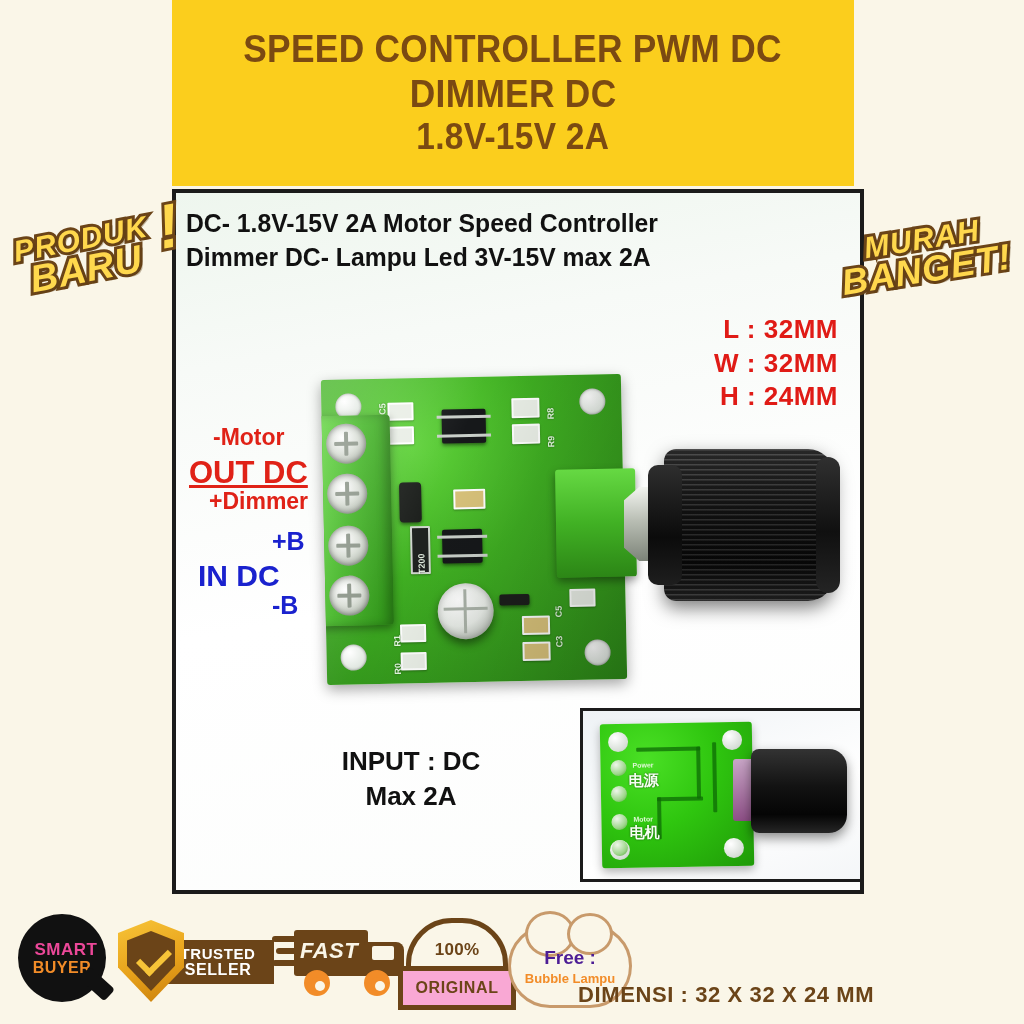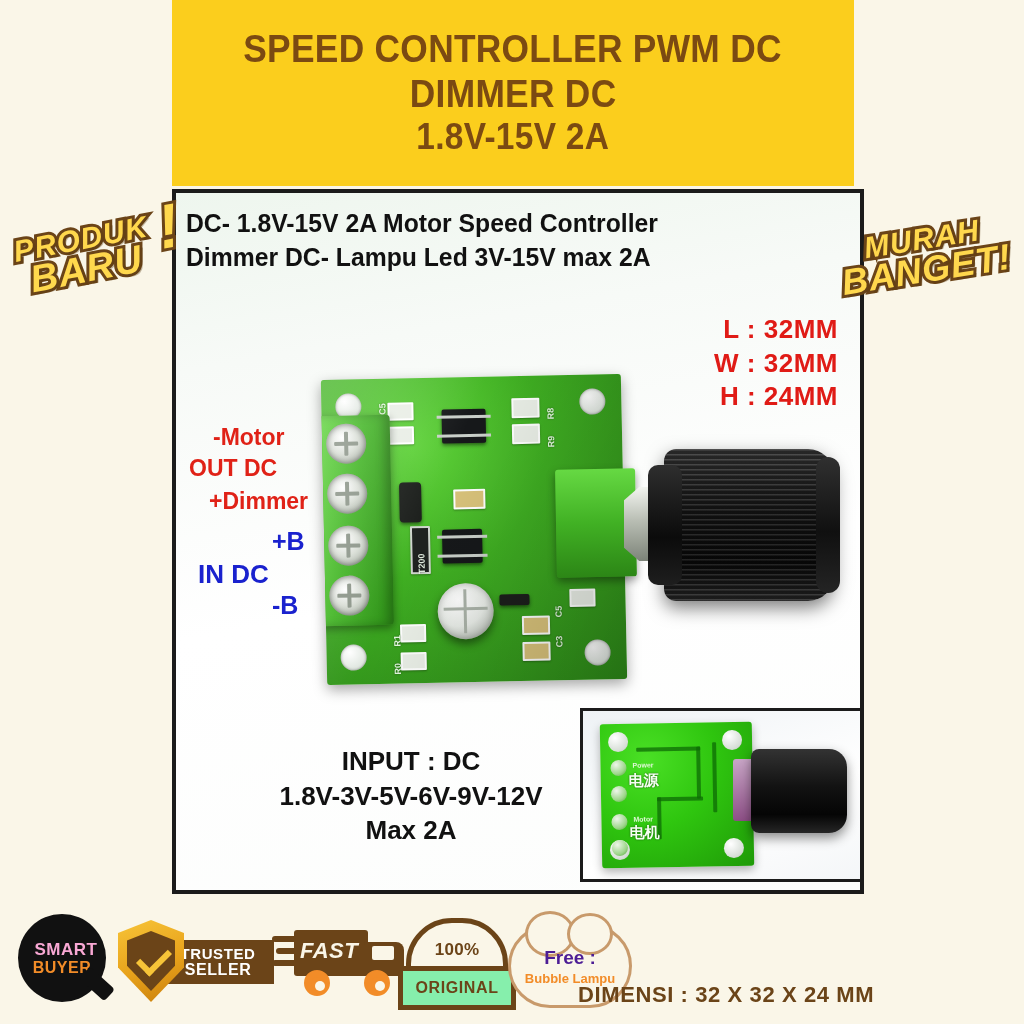--- a/index.html
+++ b/index.html
@@ -54,24 +54,24 @@
   .dims div{
     color:#E01B16;font-weight:bold;font-size:26px;line-height:1.29;
     white-space:nowrap;letter-spacing:.5px;
   }
 
   
   .lbl{position:absolute;font-weight:bold;white-space:nowrap;}
   .lbl-red{color:#E02217;}
   .lbl-blue{color:#1A22CE;}
   .l-mmotor{left:37px;top:231px;font-size:23px;}
-  .l-outdc {left:13px;top:262px;font-size:23px;}
+  .l-outdc {left:13px;top:262px;font-size:31px;text-decoration:underline;}
   .l-pmotor{left:33px;top:295px;font-size:23px;}
   .l-pb    {left:96px;top:334px;font-size:25px;}
-  .l-indc  {left:22px;top:366px;font-size:26px;}
+  .l-indc  {left:22px;top:366px;font-size:30px;}
   .l-mb    {left:96px;top:398px;font-size:25px;}
 
   
   .inputspec{
     position:absolute;left:40px;top:551px;width:390px;text-align:center;
     color:#111;font-weight:bold;font-size:26px;line-height:1.33;
   }
 
   
   .pcb-wrap{position:absolute;left:148px;top:184px;width:510px;height:320px;}
@@ -249,21 +249,21 @@
     position:absolute;left:0;bottom:0;width:1024px;height:118px;
     display:flex;align-items:center;z-index:5;
   }
   .bg-smart{
     position:absolute;left:18px;top:8px;width:96px;height:96px;
   }
   .smart-circle{
     position:absolute;left:0;top:0;width:88px;height:88px;border-radius:50%;
     background:#111;display:flex;flex-direction:column;align-items:center;justify-content:center;
   }
-  .smart-1{color:#f9a8d4;font-weight:bold;font-size:17px;letter-spacing:.5px;line-height:1;margin-left:8px;}
+  .smart-1{color:#ec4899;font-weight:bold;font-size:17px;letter-spacing:.5px;line-height:1;margin-left:8px;}
   .smart-2{color:#F28C28;font-weight:bold;font-size:16px;letter-spacing:.5px;line-height:1;margin-top:2px;}
   .smart-handle{
     position:absolute;left:62px;top:62px;width:34px;height:16px;background:#111;
     border-radius:4px;transform:rotate(42deg);
   }
 
   .bg-trusted{position:absolute;left:118px;top:12px;width:160px;height:92px;}
   .shield{
     position:absolute;left:0;top:2px;width:66px;height:82px;
     background:linear-gradient(160deg,#F7C438 0%,#E8A21B 55%,#C97F0C 100%);
@@ -305,21 +305,21 @@
 
   .bg-orig{position:absolute;left:396px;top:12px;width:116px;height:92px;}
   .orig-seal{
     position:absolute;left:10px;top:0px;width:92px;height:54px;
     border:5px solid #6B4418;border-radius:46px 46px 6px 6px;
     background:#FAF6E8;display:flex;align-items:center;justify-content:center;
   }
   .orig-100{color:#6B4418;font-weight:bold;font-size:17px;letter-spacing:.3px;}
   .orig-box{
     position:absolute;left:2px;top:48px;width:108px;height:34px;
-    border:5px solid #6B4418;background:#86efac;
+    border:5px solid #6B4418;background:#f9a8d4;
     display:flex;align-items:center;justify-content:center;
   }
   .orig-txt{color:#6B4418;font-weight:bold;font-size:16px;letter-spacing:.6px;}
 
   .bg-free{position:absolute;left:508px;top:10px;width:120px;height:96px;}
   .cloud{
     position:absolute;left:0;top:8px;width:118px;height:78px;
     border:3px solid #C89A6B;border-radius:46px;
     background:#FAF6E8;display:flex;flex-direction:column;align-items:center;justify-content:center;
   }
@@ -416,21 +416,20 @@
       <div class="potblue"></div>
       <div class="potnut"></div>
       <div class="knob">
         <div class="knob-collar"></div>
         <div class="knob-front"></div>
       </div>
     </div>
 
     <div class="inputspec">
       <div>INPUT : DC</div>
-      <div>1.8V-3V-5V-6V-9V-12V</div>
       <div>Max   2A</div>
     </div>
 
     <div class="inset">
       <div class="inset-bg"></div>
       <div class="inset-pcb">
         <div class="ih ih1"></div>
         <div class="ih ih2"></div>
         <div class="ih ih3"></div>
         <div class="ih ih4"></div>

